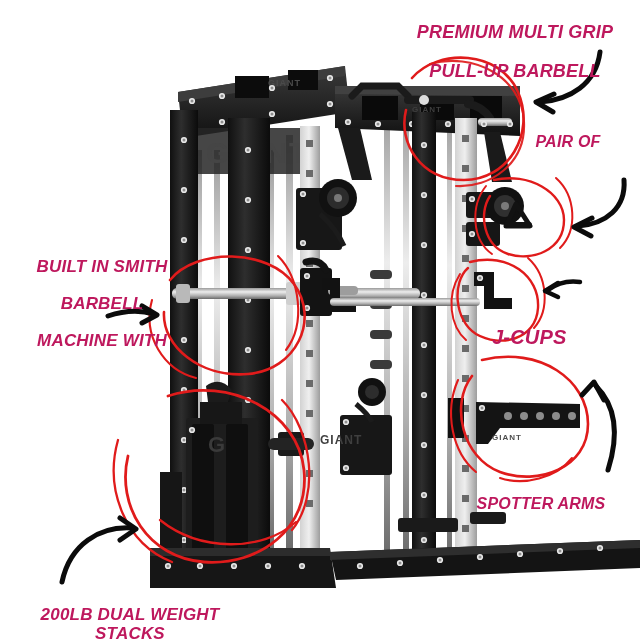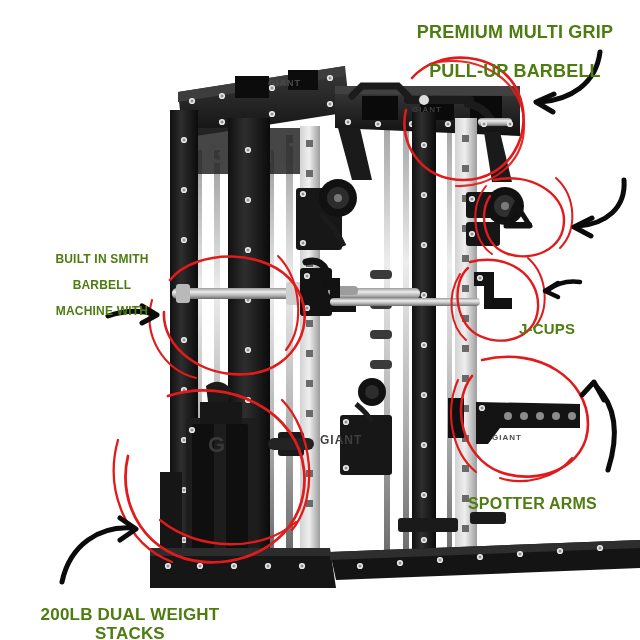--- a/index.html
+++ b/index.html
@@ -6,36 +6,37 @@
   body{width:640px;height:640px;overflow:hidden;
        font-family:"Liberation Sans", sans-serif;}
   #stage{position:relative;width:640px;height:640px;background:#ffffff;overflow:hidden;}
 
   
   #product{position:absolute;left:0;top:0;width:640px;height:640px;}
 
   
   .anno{
     position:absolute;
-    color:#4d7c0f;
+    color:#be185d;
     font-family:"Liberation Sans", sans-serif;
     font-weight:bold;
+    font-style:italic;
     letter-spacing:0.2px;
     line-height:1.08;
     text-transform:uppercase;
     white-space:pre-line;
     -webkit-font-smoothing:none;
   }
   .anno span{display:block;}
 
   #lbl-pullup{ right:10px; top:4px;  text-align:center; font-size:18px; width:230px;}
   #lbl-dhandles{ right:8px; top:116px; text-align:center; font-size:16px; width:128px;}
-  #lbl-jcups{ right:38px; top:305px; text-align:center; font-size:15px; width:110px;}
-  #lbl-spotter{ right:26px; top:478px; text-align:left; font-size:16px; width:146px;}
-  #lbl-smith{ left:14px; top:240px; text-align:center; font-size:12px; width:176px;}
+  #lbl-jcups{ right:38px; top:305px; text-align:left; font-size:20px; width:110px;}
+  #lbl-spotter{ right:26px; top:478px; text-align:center; font-size:16px; width:146px;}
+  #lbl-smith{ left:14px; top:240px; text-align:center; font-size:17px; width:176px;}
   #lbl-stacks{ left:4px; top:588px; text-align:center; font-size:17px; width:252px;}
 </style>
 </head>
 <body>
 
 <div id="stage">
 
   <svg id="product" viewBox="0 0 640 640">
     <defs>
       <linearGradient id="gRail" x1="0" y1="0" x2="1" y2="0">
@@ -409,20 +410,21 @@
       </g>
     </g>
   </svg>
 
   <div class="anno" id="lbl-pullup">
     <span>PREMIUM MULTI GRIP</span>
     <span>PULL-UP BARBELL</span>
   </div>
 
   <div class="anno" id="lbl-dhandles">
+    <span>PAIR OF</span>
   </div>
 
   <div class="anno" id="lbl-jcups">
     <span>J-CUPS</span>
   </div>
 
   <div class="anno" id="lbl-spotter">
     <span>SPOTTER ARMS</span>
   </div>
 

